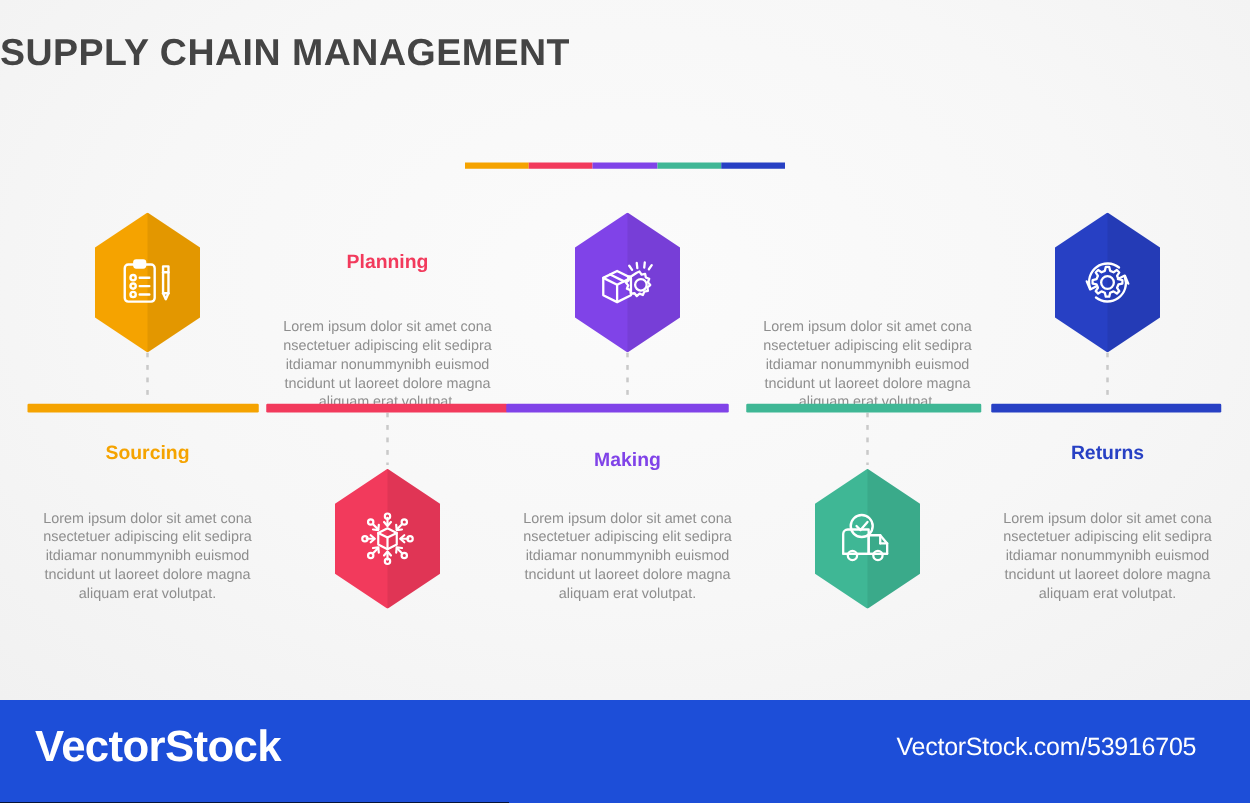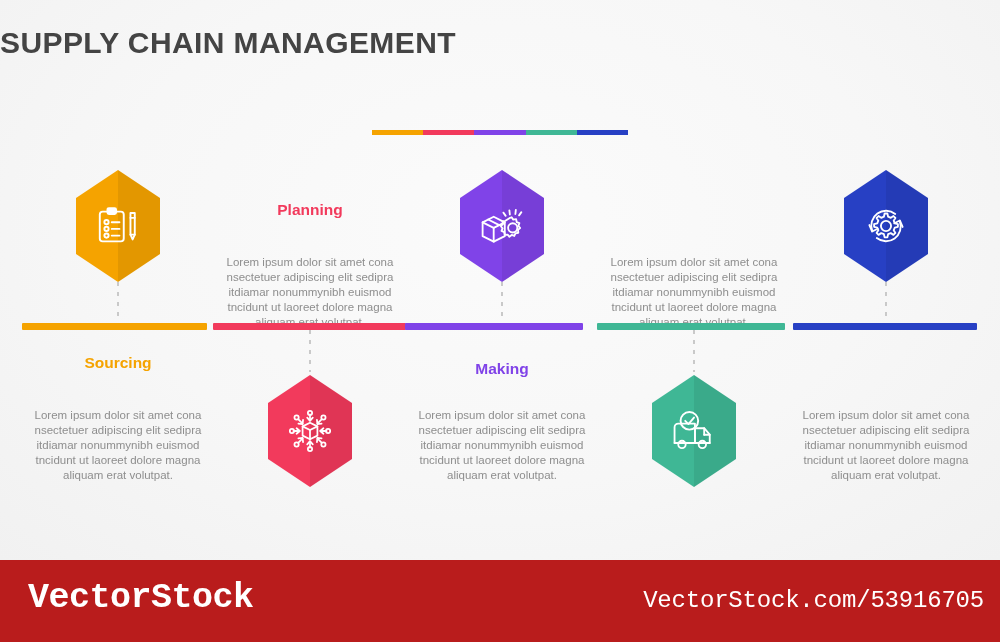--- a/index.html
+++ b/index.html
@@ -125,35 +125,34 @@
     line-height:15px;
     color:#8e8e8e;
     margin-top:28px;
   }
 
   
   .footer {
     position:absolute;
     left:0; top:560px;
     width:1000px; height:82px;
-    background:#b91c1c;
-    font-family:Liberation Mono, monospace;
+    background:#1d4ed8;
   }
   .wm-logo {
     position:absolute;
     left:28px; top:18px;
     font-size:35px;
     font-weight:bold;
     color:#ffffff;
     letter-spacing:-0.5px;
   }
   .wm-url {
     position:absolute;
-    right:16px; top:27px;
-    font-size:24px;
+    right:43px; top:27px;
+    font-size:20px;
     color:#ffffff;
     letter-spacing:-0.2px;
   }
 </style>
 </head>
 <body>
 
 <div class="canvas">
 
   <div class="artboard">
@@ -286,20 +285,21 @@
       <polyline points="8,25 11,32 17,29"></polyline>
       <path d="M41 21 A16 16 0 0 1 16 39"></path>
       <polyline points="44,27 41,20 35,23"></polyline>
       <path d="M24.5 12.5 l3 0 .8 3.4 2.9 1.2 2.9-1.9 2.1 2.1-1.9 2.9 1.2 2.9 3.4 .8 0 3-3.4 .8-1.2 2.9 1.9 2.9-2.1 2.1-2.9-1.9-2.9 1.2-.8 3.4-3 0-.8-3.4-2.9-1.2-2.9 1.9-2.1-2.1 1.9-2.9-1.2-2.9-3.4-.8 0-3 3.4-.8 1.2-2.9-1.9-2.9 2.1-2.1 2.9 1.9 2.9-1.2z"></path>
       <circle cx="26" cy="26" r="5.5"></circle>
     </svg>
               </span>
             </div>
           </div>
           <div class="dash" style="top: 122px; height: 38px;"></div>
+          <div class="step-title" style="top: 194px; color: rgb(39, 64, 196);">Returns</div>
           <div class="step-body" style="top: 220px;">Lorem ipsum dolor sit amet cona nsectetuer adipiscing elit sedipra itdiamar nonummynibh euismod tncidunt ut laoreet dolore magna aliquam erat volutpat.</div>
         </div>
       </div>
 
   <div class="bar" style="left: 22px; width: 185px; top: 323px; background: rgb(245, 163, 0);"></div>
       <div class="bar" style="left: 213px; width: 193px; top: 323px; background: rgb(242, 58, 92);"></div>
       <div class="bar" style="left: 405px; width: 178px; top: 323px; background: rgb(128, 67, 232);"></div>
       <div class="bar" style="left: 597px; width: 188px; top: 323px; background: rgb(63, 183, 149);"></div>
       <div class="bar" style="left: 793px; width: 184px; top: 323px; background: rgb(39, 64, 196);"></div>
     </div>

